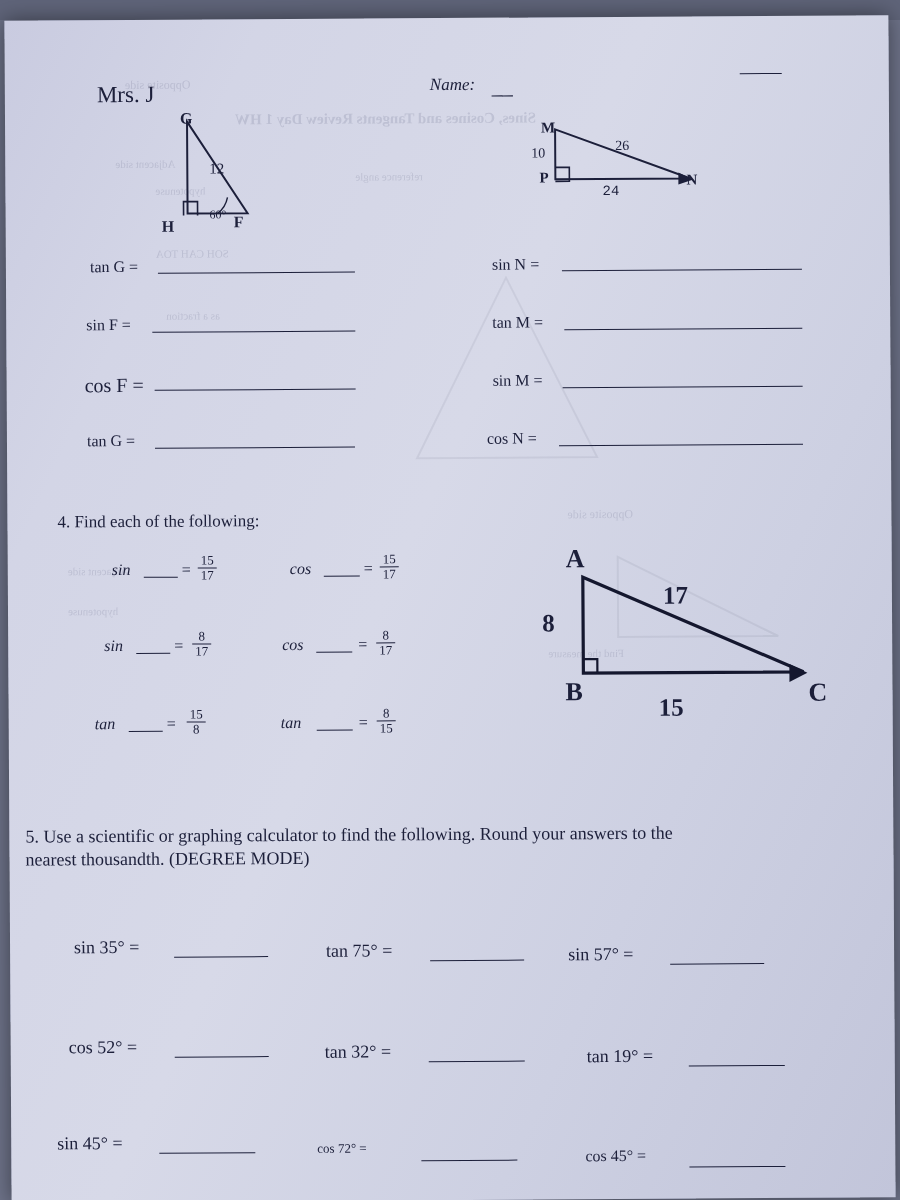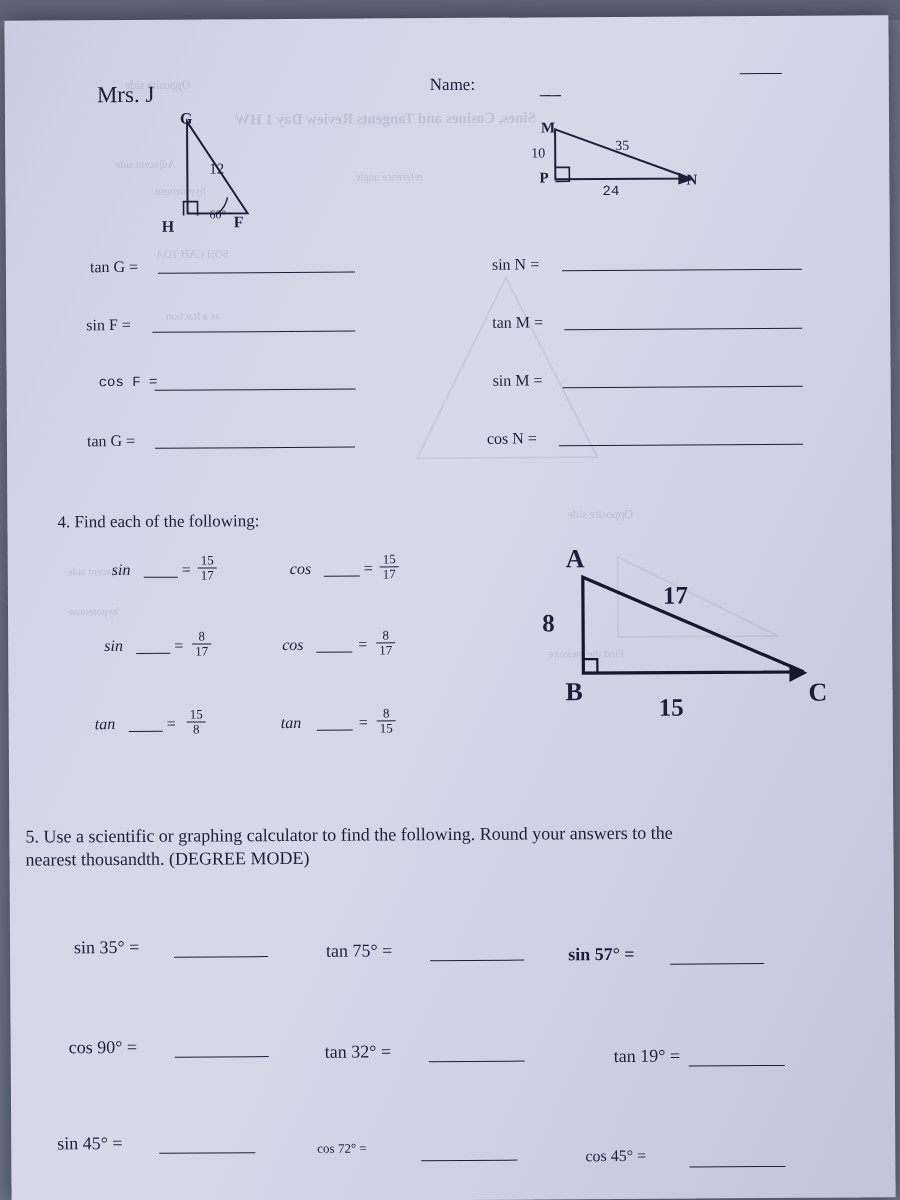--- a/index.html
+++ b/index.html
@@ -67,22 +67,22 @@
     <div style="left:60px;top:585px;font-size:11px;">hypotenuse</div>
     <svg style="left:380px;top:200px;width:260px;height:260px;opacity:.5">
       <path class="stroke" d="M30 240 L120 60 L210 240 Z"></path>
     </svg>
     <svg style="left:600px;top:520px;width:200px;height:120px;opacity:.5">
       <path class="stroke" d="M10 100 L10 20 L170 100 Z"></path>
     </svg>
   </div>
 
   <div class="lbl ink" style="left:92px;top:62px;font-size:23px;">Mrs. J</div>
-  <div class="lbl ink" style="left:425px;top:57px;font-size:17px;">Name:</div>
-  <div class="lbl ink" style="left:487px;top:57px;font-size:21px;margin-left:48px;">__</div>
+  <div class="lbl ink" style="left:425px;top:57px;font-size:17px;font-style:italic;">Name:</div>
+  <div class="lbl ink" style="left:487px;top:57px;font-size:21px;">__</div>
   <div class="ul-thin" style="left:735px;top:57px;width:42px;"></div>
 
   <svg style="left:160px;top:86px;width:110px;height:125px;">
     <path class="stroke" d="M22 108 L22 16 L82 108 Z"></path>
     <path class="stroke" d="M18 110 L18 96 L32 96 L32 110" style="stroke-width:1.6"></path>
     <path class="stroke" d="M52 108 A26 26 0 0 0 62 92" style="stroke-width:1.4"></path>
   </svg>
   <div class="lbl ink" style="left:175px;top:90px;font-size:16px;font-weight:bold;">G</div>
   <div class="lbl ink" style="left:156px;top:198px;font-size:16px;font-weight:bold;">H</div>
   <div class="lbl ink" style="left:228px;top:194px;font-size:16px;font-weight:bold;">F</div>
@@ -91,30 +91,30 @@
 
   <svg style="left:540px;top:106px;width:160px;height:80px;">
     <path class="stroke" d="M10 6 L10 56 L145 56 Z"></path>
     <path class="stroke" d="M10 44 L24 44 L24 58 L10 58" style="stroke-width:1.6"></path>
     <path d="M133 50 L148 57 L133 62 Z" fill="#1c1f3a"></path>
   </svg>
   <div class="lbl ink" style="left:536px;top:102px;font-size:15px;font-weight:bold;">M</div>
   <div class="lbl ink" style="left:534px;top:152px;font-size:15px;font-weight:bold;">P</div>
   <div class="lbl ink" style="left:681px;top:155px;font-size:15px;font-weight:bold;">N</div>
   <div class="lbl ink" style="left:526px;top:128px;font-size:14px;">10</div>
-  <div class="lbl ink" style="left:610px;top:121px;font-size:14px;">35</div>
+  <div class="lbl ink" style="left:610px;top:121px;font-size:14px;">26</div>
   <div class="lbl ink" style="left:597px;top:166px;font-size:14px;font-family:Liberation Mono, monospace;">24</div>
 
   <div class="lbl ink" style="left:84px;top:238px;font-size:16px;">tan G =</div>
   <div class="ul" style="left:152px;top:253px;width:197px;"></div>
 
   <div class="lbl ink" style="left:80px;top:296px;font-size:16px;">sin F =</div>
   <div class="ul" style="left:146px;top:312px;width:203px;"></div>
 
-  <div class="lbl ink" style="left:92px;top:354px;font-size:14px;font-family:Liberation Mono, monospace;">cos F =</div>
+  <div class="lbl ink" style="left:78px;top:354px;font-size:20px;">cos F =</div>
   <div class="ul" style="left:148px;top:370px;width:201px;"></div>
 
   <div class="lbl ink" style="left:80px;top:412px;font-size:16px;">tan G =</div>
   <div class="ul" style="left:148px;top:428px;width:200px;"></div>
 
   <div class="lbl ink" style="left:486px;top:238px;font-size:16px;">sin N =</div>
   <div class="ul" style="left:556px;top:253px;width:240px;"></div>
 
   <div class="lbl ink" style="left:486px;top:296px;font-size:16px;">tan M =</div>
   <div class="ul" style="left:558px;top:312px;width:238px;"></div>
@@ -189,30 +189,30 @@
 
   <div class="lbl ink" style="left:16px;top:806px;font-size:18px;">5. Use a scientific or graphing calculator to find the following.  Round your answers to the</div>
   <div class="lbl ink" style="left:16px;top:829px;font-size:18px;">nearest thousandth.  (DEGREE MODE)</div>
 
   <div class="lbl ink" style="left:64px;top:917px;font-size:18px;">sin 35° =</div>
   <div class="ul" style="left:164px;top:937px;width:94px;"></div>
 
   <div class="lbl ink" style="left:316px;top:922px;font-size:18px;">tan 75° =</div>
   <div class="ul" style="left:420px;top:942px;width:94px;"></div>
 
-  <div class="lbl ink" style="left:558px;top:927px;font-size:18px;font-weight:bold;">sin 57° =</div>
+  <div class="lbl ink" style="left:558px;top:927px;font-size:18px;">sin 57° =</div>
   <div class="ul" style="left:660px;top:947px;width:94px;"></div>
 
-  <div class="lbl ink" style="left:58px;top:1017px;font-size:18px;">cos 90° =</div>
+  <div class="lbl ink" style="left:58px;top:1017px;font-size:18px;">cos 52° =</div>
   <div class="ul" style="left:164px;top:1037px;width:94px;"></div>
 
   <div class="lbl ink" style="left:314px;top:1023px;font-size:18px;">tan 32° =</div>
   <div class="ul" style="left:418px;top:1043px;width:96px;"></div>
 
-  <div class="lbl ink" style="left:576px;top:1029px;font-size:18px;margin-left:27px;">tan 19° =</div>
+  <div class="lbl ink" style="left:576px;top:1029px;font-size:18px;">tan 19° =</div>
   <div class="ul" style="left:678px;top:1049px;width:96px;"></div>
 
   <div class="lbl ink" style="left:46px;top:1113px;font-size:18px;">sin 45° =</div>
   <div class="ul" style="left:148px;top:1133px;width:96px;"></div>
 
   <div class="lbl ink" style="left:306px;top:1122px;font-size:13px;">cos 72° =</div>
   <div class="ul" style="left:410px;top:1142px;width:96px;"></div>
 
   <div class="lbl ink" style="left:574px;top:1130px;font-size:16px;">cos 45° =</div>
   <div class="ul" style="left:678px;top:1150px;width:96px;"></div>

